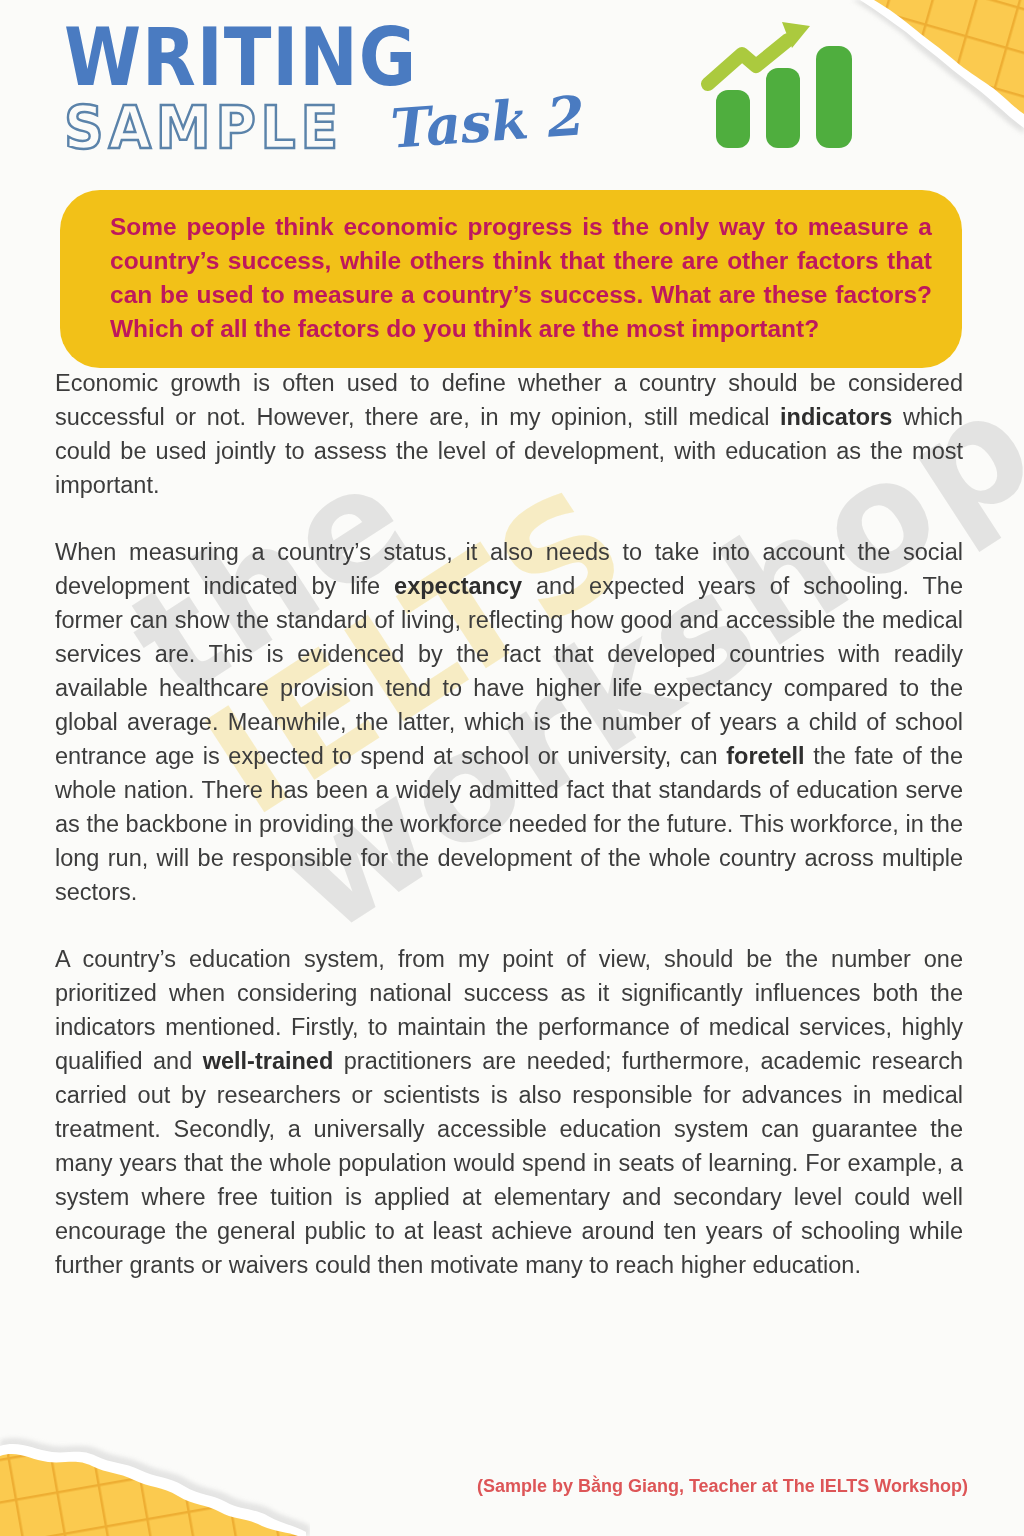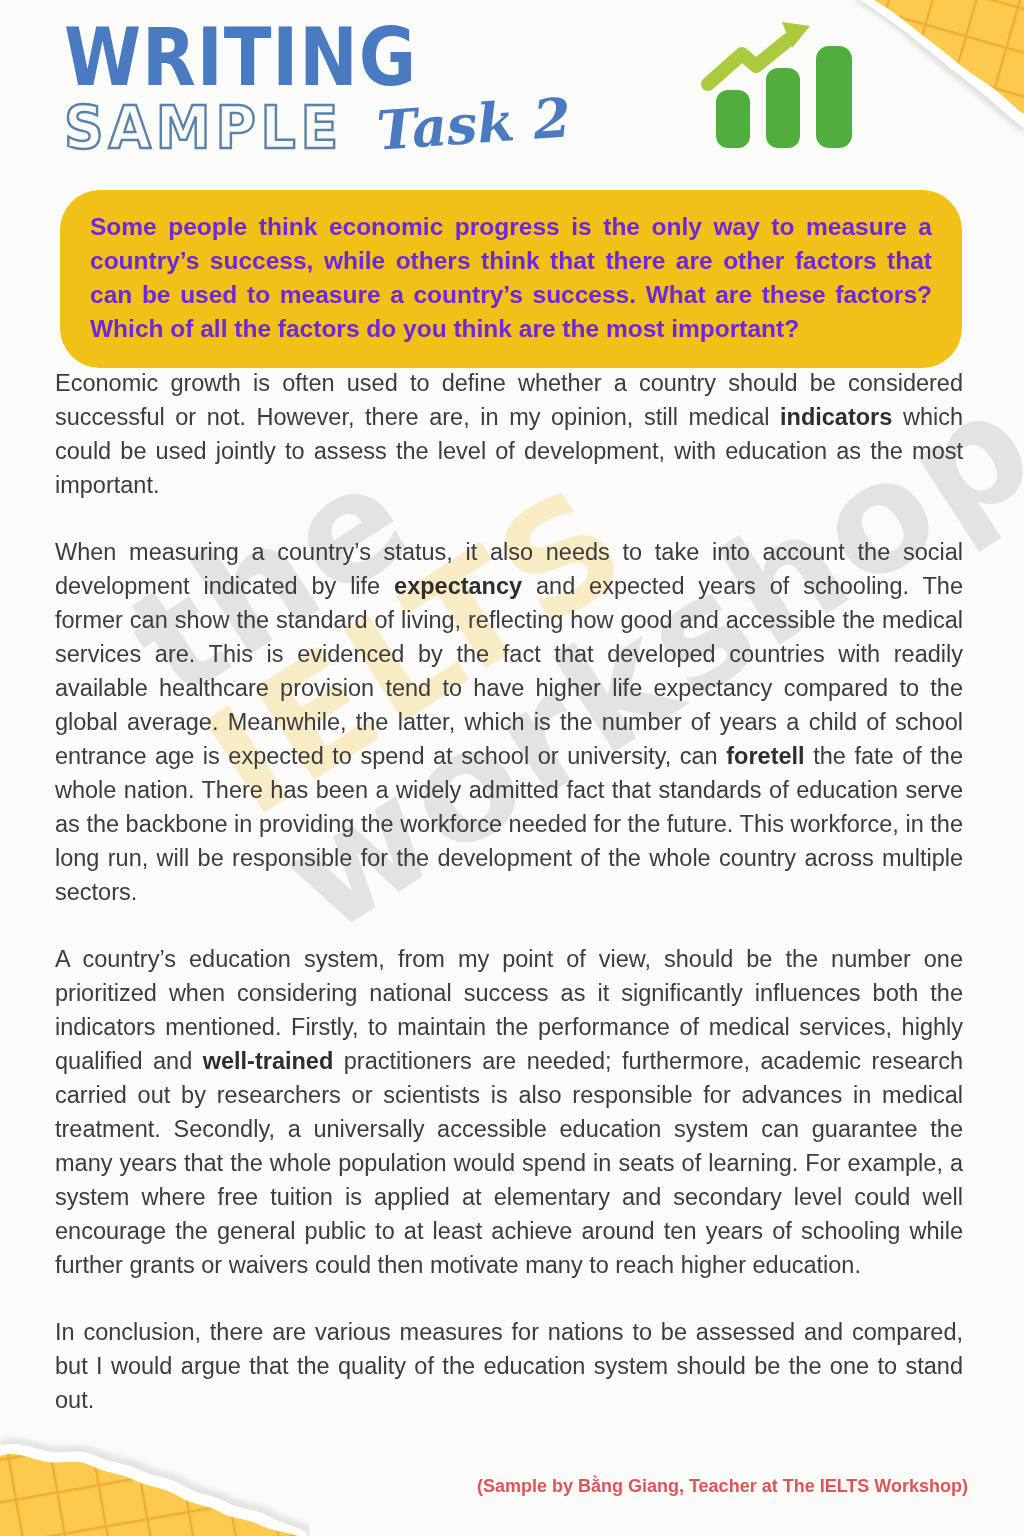--- a/index.html
+++ b/index.html
@@ -9,21 +9,21 @@
     font-family:"Liberation Sans", sans-serif;color:#3c3c3c;
   }
   
   .title-block{position:absolute;left:64px;top:16px;z-index:3;}
   .title-main{
     font-family:"DejaVu Sans", sans-serif;
     font-size:76px;font-weight:800;letter-spacing:1px;
     color:#4a7bc1;line-height:80px;
     transform:scale(0.92,1.05);transform-origin:left top;
   }
-  .title-row2{display:flex;align-items:center;gap:20px;}
+  .title-row2{display:flex;align-items:flex-start;gap:34px;}
   .title-outline{
     font-family:"DejaVu Sans", sans-serif;
     font-size:58px;font-weight:800;letter-spacing:5px;line-height:64px;
     color:#fbfbf9;
     -webkit-text-stroke:2.5px #5b83aa;
     text-shadow:0 0 1px #5b83aa;
     transform:scale(0.95,1.0);transform-origin:left top;
   }
   .title-task{
     font-family:"DejaVu Serif", serif;font-style:italic;font-weight:700;
@@ -33,22 +33,23 @@
   
   .chart-icon{position:absolute;left:698px;top:20px;z-index:3;}
   
   .question-box{
     position:absolute;left:60px;top:190px;width:902px;z-index:2;
     background:#f2c118;border-radius:40px;
     padding:20px 30px 22px 30px;box-sizing:border-box;
   }
   .question-text{
     font-weight:700;font-size:24.5px;line-height:34px;
-    color:#6d28d9;text-align:justify;
+    color:#be185d;text-align:justify;
     font-family:"Liberation Sans", sans-serif;
+    margin-left:20px;
   }
   
   .essay{
     position:absolute;left:55px;top:366px;width:908px;z-index:2;
     font-size:23.5px;line-height:34px;color:#3c3c3c;text-align:justify;
   }
   .essay p{margin:0 0 33px 0;}
   .essay b{font-weight:700;color:#2e2e2e;}
   
   .credit{
@@ -129,18 +130,17 @@
   </svg>
 
   <div class="question-box">
     <div class="question-text">Some people think economic progress is the only way to measure a country’s success, while others think that there are other factors that can be used to measure a country’s success. What are these factors? Which of all the factors do you think are the most important?</div>
   </div>
 
   <div class="essay">
       <p><span>Economic growth is often used to define whether a country should be considered successful or not. However, there are, in my opinion, still medical </span><b>indicators</b><span> which could be used jointly to assess the level of development, with education as the most important.</span></p>
       <p><span>When measuring a country’s status, it also needs to take into account the social development indicated by life </span><b>expectancy</b><span> and expected years of schooling. The former can show the standard of living, reflecting how good and accessible the medical services are. This is evidenced by the fact that developed countries with readily available healthcare provision tend to have higher life expectancy compared to the global average. Meanwhile, the latter, which is the number of years a child of school entrance age is expected to spend at school or university, can </span><b>foretell</b><span> the fate of the whole nation. There has been a widely admitted fact that standards of education serve as the backbone in providing the workforce needed for the future. This workforce, in the long run, will be responsible for the development of the whole country across multiple sectors.</span></p>
       <p><span>A country’s education system, from my point of view, should be the number one prioritized when considering national success as it significantly influences both the indicators mentioned. Firstly, to maintain the performance of medical services, highly qualified and </span><b>well-trained</b><span> practitioners are needed; furthermore, academic research carried out by researchers or scientists is also responsible for advances in medical treatment. Secondly, a universally accessible education system can guarantee the many years that the whole population would spend in seats of learning. For example, a system where free tuition is applied at elementary and secondary level could well encourage the general public to at least achieve around ten years of schooling while further grants or waivers could then motivate many to reach higher education.</span></p>
-      <p><span>In conclusion, there are various measures for nations to be assessed and compared, but I would argue that the quality of the education system should be the one to stand out.</span></p>
     </div>
 
   <div class="credit">(Sample by Bằng Giang, Teacher at The IELTS Workshop)</div>
 
 </div>
 
 </body></html>

